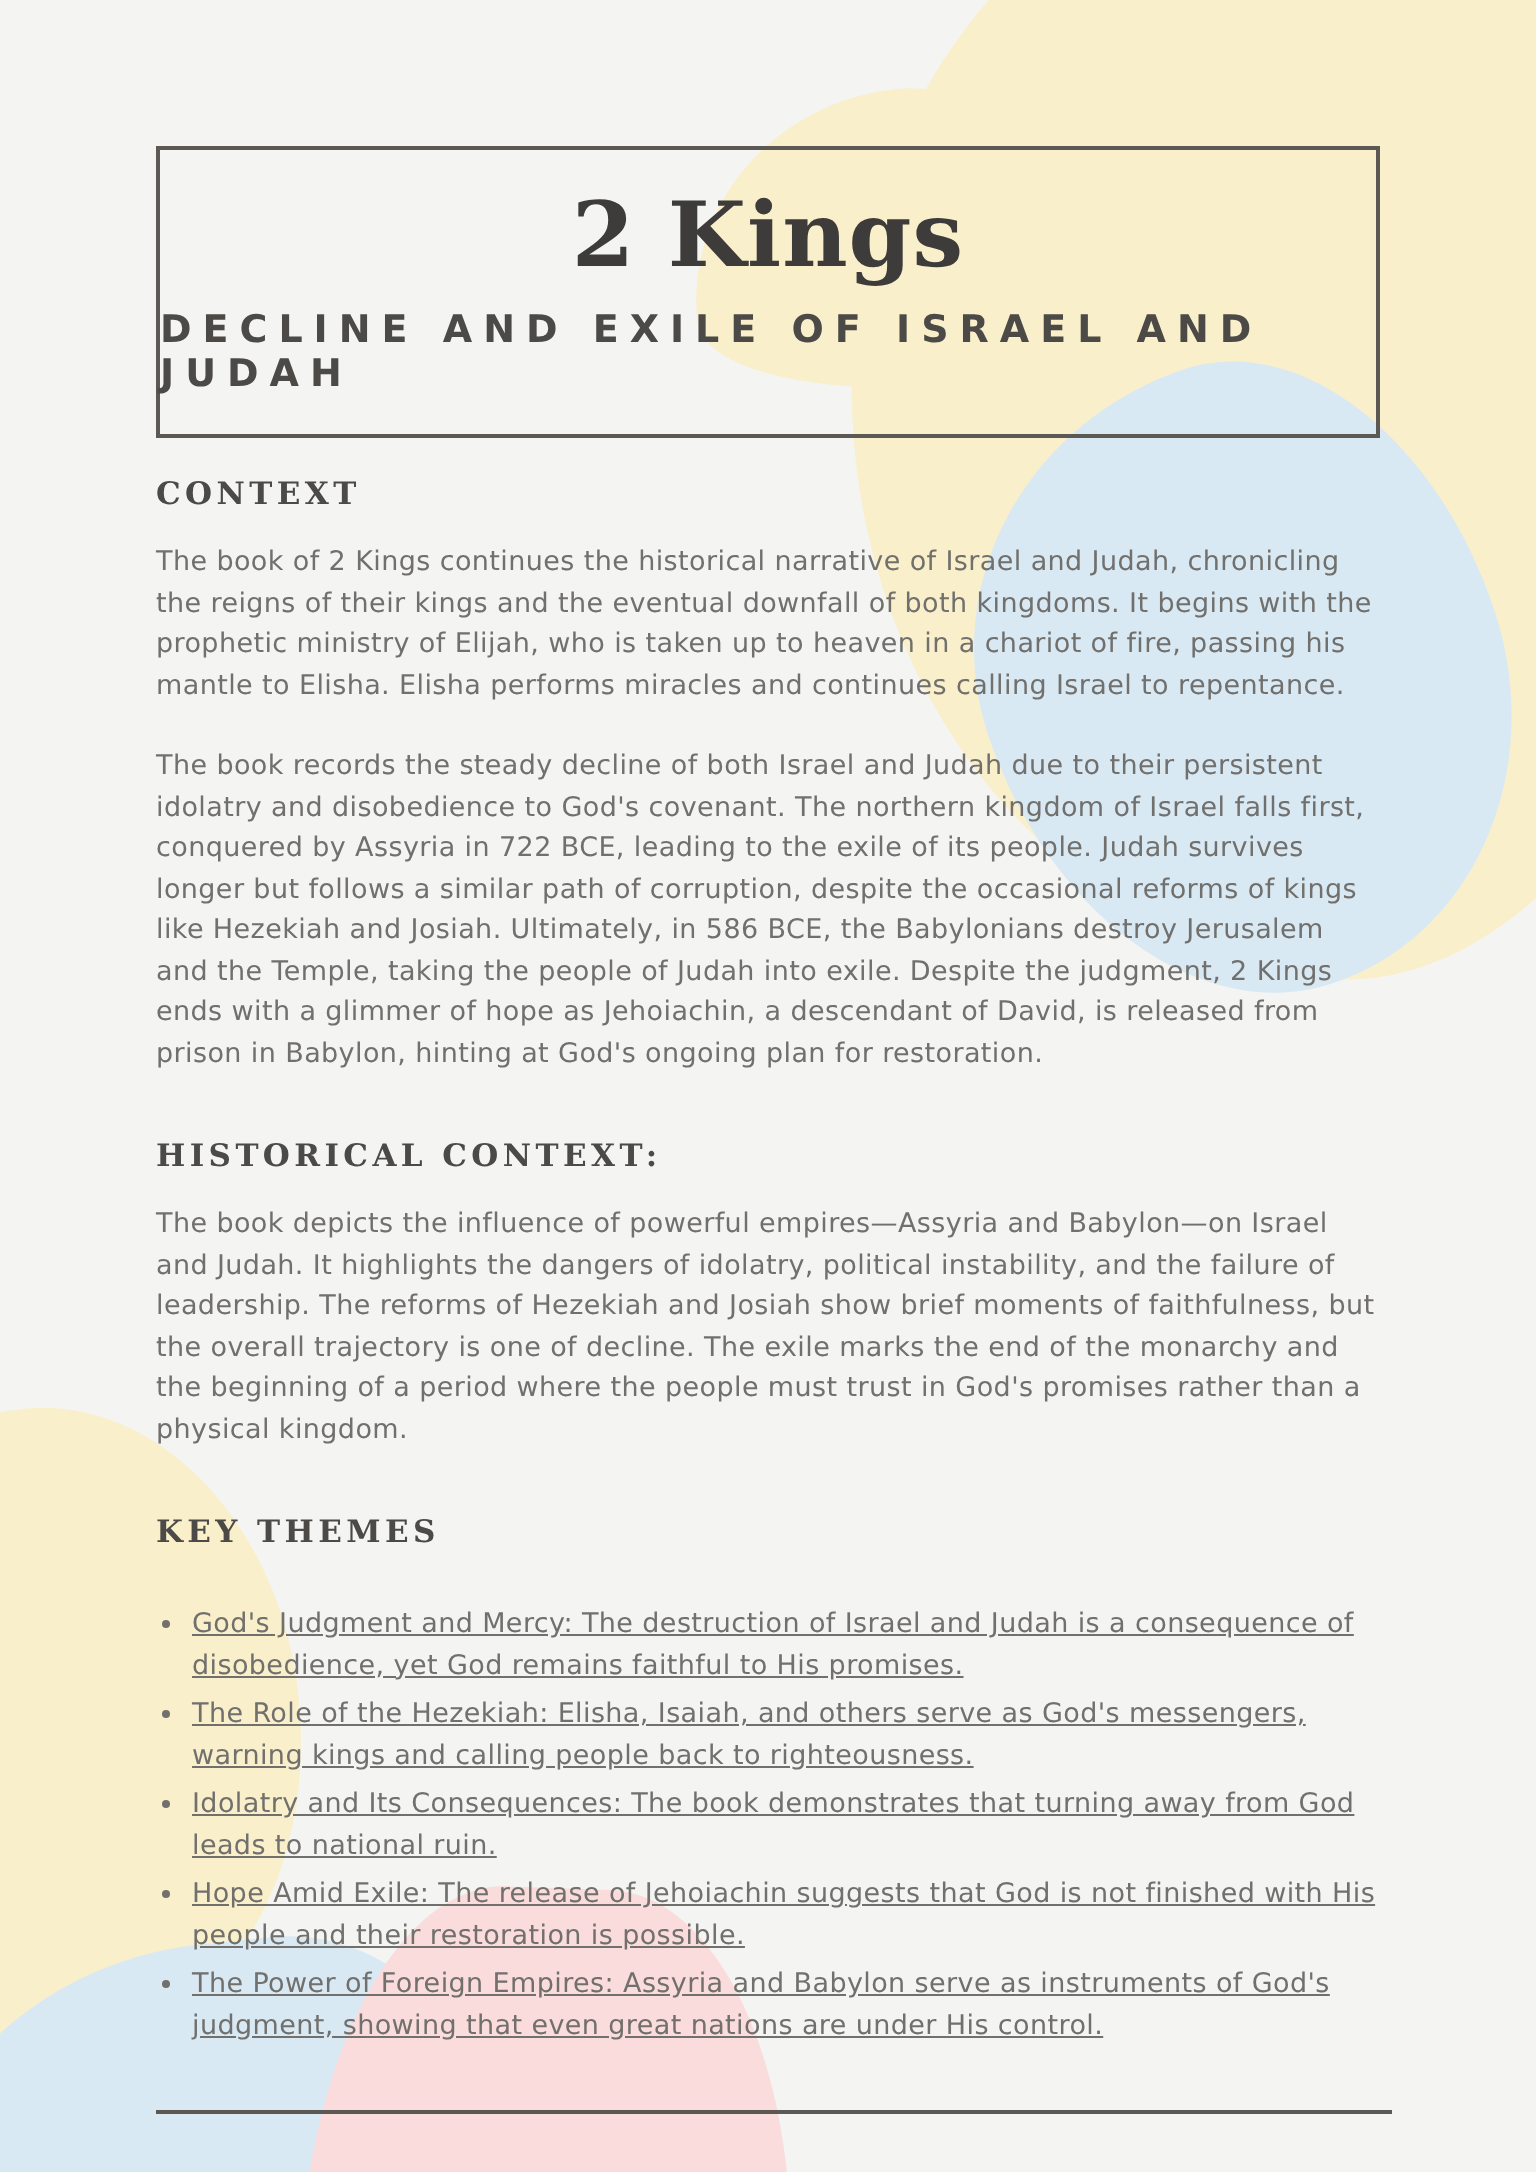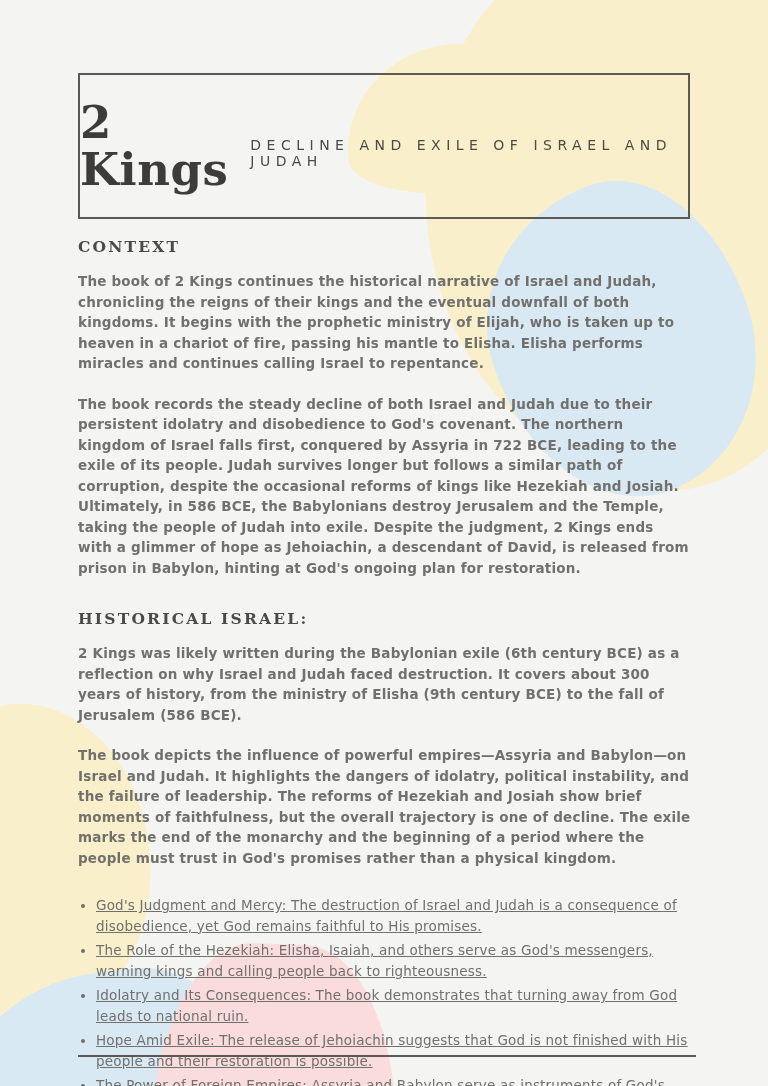--- a/index.html
+++ b/index.html
@@ -51,57 +51,57 @@
     width: 245px; height: 270px; top: 944px; left: 152px;
     border-radius: 50% 50% 40% 52% / 92% 88% 30% 35%;
     transform: rotate(2deg);
     background: var(--blob-pink-bottom, #fbdcdc);
   }
   .header-box {
     position: absolute; z-index: 1;
     left: 78px; top: 73px; width: 612px; height: 146px;
     border: 2px solid var(--border, #5c5955);
     box-sizing: border-box;
-    display: flex; flex-direction: row; align-items: center; justify-content: center;
+    display: flex; flex-direction: column; align-items: center; justify-content: center;
   }
   .book-title {
     margin: 0;
     font-family: "DejaVu Serif", serif;
     font-weight: 700;
     font-size: 45px;
     line-height: 1.05;
     letter-spacing: 0.5px;
     color: var(--title-text, #3d3c3a);
   }
   .book-subtitle {
     margin-top: 13px;
-    font-size: 14px;
+    font-size: 19px;
     letter-spacing: 5.5px;
     color: var(--heading-text, #4c4a47);
+    font-weight: bold;
   }
   .content {
     position: absolute; z-index: 1;
     left: 78px; top: 237px; width: 614px;
   }
   .section-heading {
     margin: 0 0 15px 0;
     font-family: "DejaVu Serif", serif;
     font-weight: 700;
     font-size: 15.5px;
     letter-spacing: 2.2px;
     color: var(--heading-text, #4c4a47);
   }
   .section-heading.spaced-before { margin-top: 31px; }
   .body-para {
     margin: 0 0 20px 0;
     font-size: 13.5px;
     line-height: 20.5px;
     letter-spacing: 0.2px;
     color: var(--body-text, #71706d);
-    font-weight: bold;
   }
   .themes-list {
     margin: 27px 0 0 0;
     padding: 0 0 0 18px;
   }
   .themes-list li {
     margin: 0 0 4px 0;
     font-size: 13.5px;
     line-height: 20.5px;
     letter-spacing: 0.2px;
@@ -131,24 +131,24 @@
     <h1 class="book-title">2 Kings</h1>
     <div class="book-subtitle">DECLINE AND EXILE OF ISRAEL AND JUDAH</div>
   </div>
 
   <div class="content">
 
     <h2 class="section-heading">CONTEXT</h2>
     <p class="body-para">The book of 2 Kings continues the historical narrative of Israel and Judah, chronicling the reigns of their kings and the eventual downfall of both kingdoms. It begins with the prophetic ministry of Elijah, who is taken up to heaven in a chariot of fire, passing his mantle to Elisha. Elisha performs miracles and continues calling Israel to repentance.</p>
     <p class="body-para">The book records the steady decline of both Israel and Judah due to their persistent idolatry and disobedience to God's covenant. The northern kingdom of Israel falls first, conquered by Assyria in 722 BCE, leading to the exile of its people. Judah survives longer but follows a similar path of corruption, despite the occasional reforms of kings like Hezekiah and Josiah. Ultimately, in 586 BCE, the Babylonians destroy Jerusalem and the Temple, taking the people of Judah into exile. Despite the judgment, 2 Kings ends with a glimmer of hope as Jehoiachin, a descendant of David, is released from prison in Babylon, hinting at God's ongoing plan for restoration.</p>
 
-    <h2 class="section-heading spaced-before">HISTORICAL ISRAEL:</h2>
-    <p class="body-para">2 Kings was likely written during the Babylonian exile (6th century BCE) as a reflection on why Israel and Judah faced destruction. It covers about 300 years of history, from the ministry of Elisha (9th century BCE) to the fall of Jerusalem (586 BCE).</p>
+    <h2 class="section-heading spaced-before">HISTORICAL CONTEXT:</h2>
     <p class="body-para">The book depicts the influence of powerful empires—Assyria and Babylon—on Israel and Judah. It highlights the dangers of idolatry, political instability, and the failure of leadership. The reforms of Hezekiah and Josiah show brief moments of faithfulness, but the overall trajectory is one of decline. The exile marks the end of the monarchy and the beginning of a period where the people must trust in God's promises rather than a physical kingdom.</p>
 
+    <h2 class="section-heading spaced-before">KEY THEMES</h2>
     <ul class="themes-list">
       <li>God's Judgment and Mercy: The destruction of Israel and Judah is a consequence of disobedience, yet God remains faithful to His promises.</li>
       <li>The Role of the Hezekiah: Elisha, Isaiah, and others serve as God's messengers, warning kings and calling people back to righteousness.</li>
       <li>Idolatry and Its Consequences: The book demonstrates that turning away from God leads to national ruin.</li>
       <li>Hope Amid Exile: The release of Jehoiachin suggests that God is not finished with His people and their restoration is possible.</li>
       <li>The Power of Foreign Empires: Assyria and Babylon serve as instruments of God's judgment, showing that even great nations are under His control.</li>
     </ul>
 
   </div>
 

